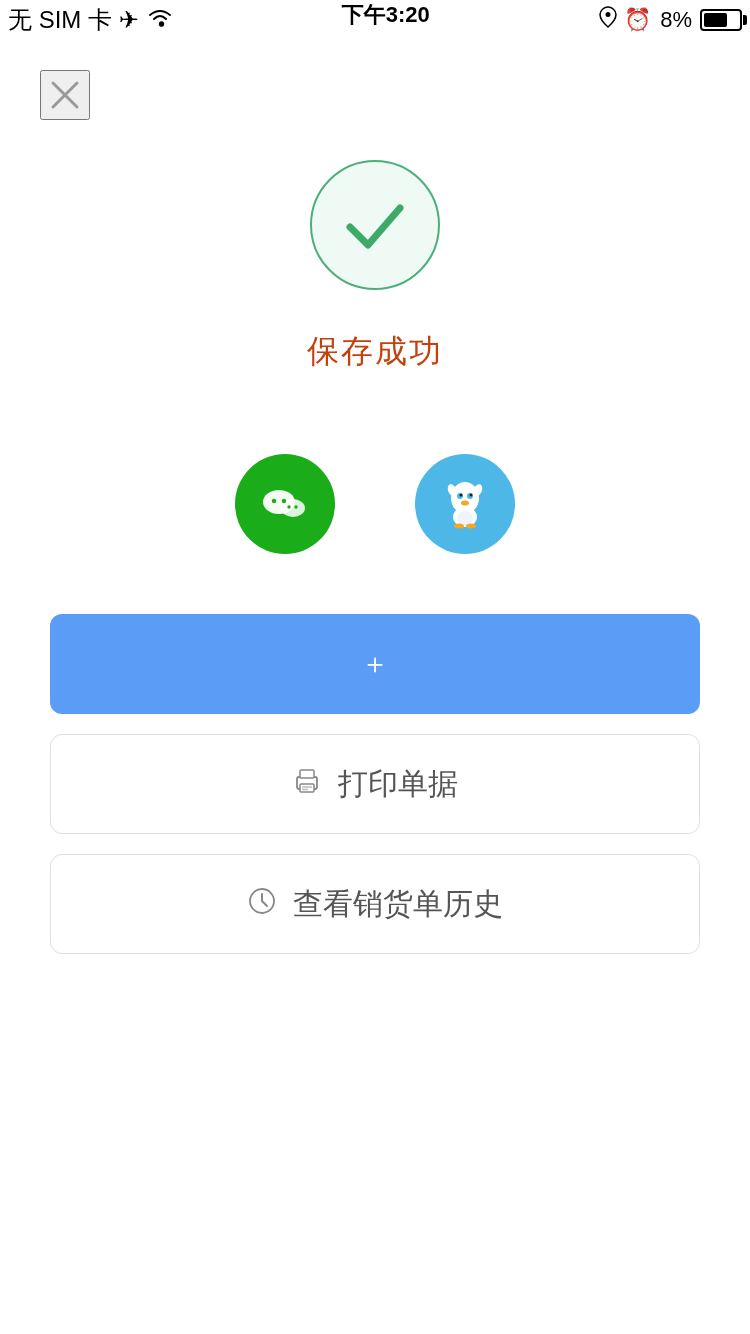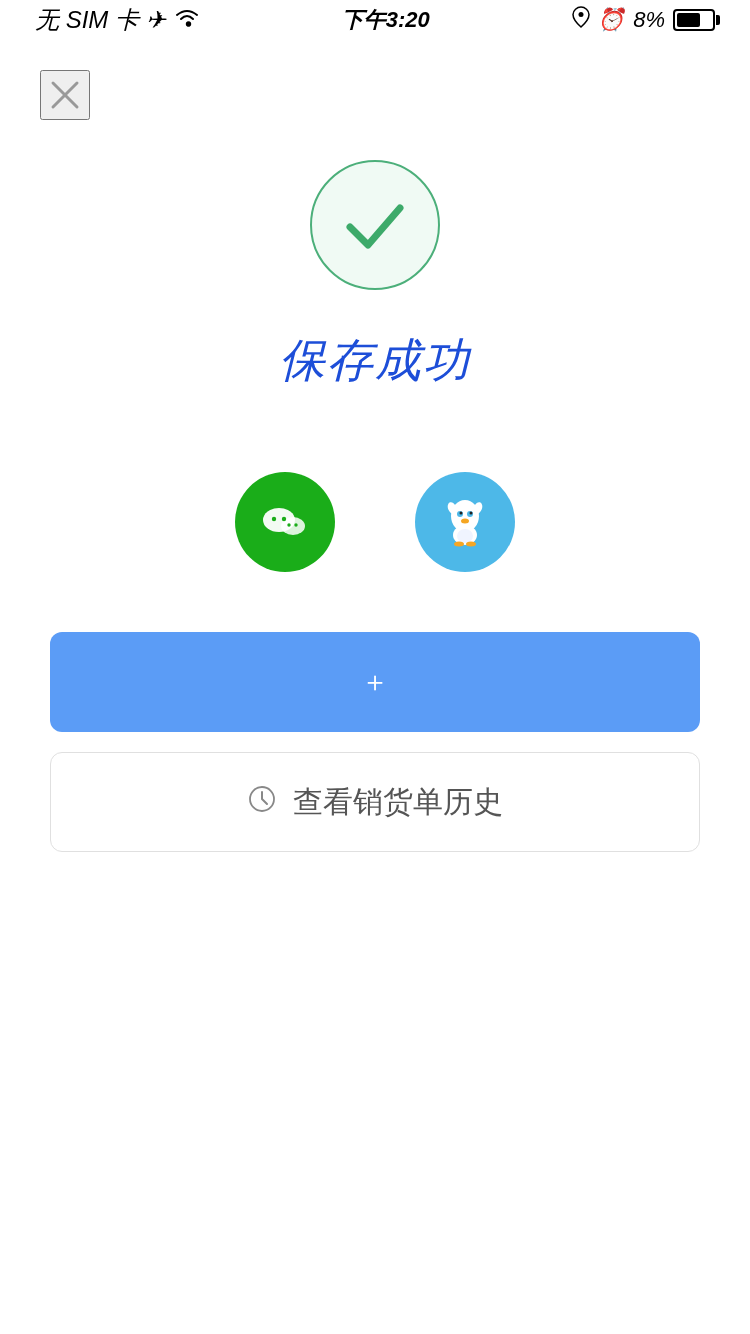--- a/index.html
+++ b/index.html
@@ -10,26 +10,24 @@
       min-height: 1334px;
       background: #ffffff;
       font-family: -apple-system, "PingFang SC", "Helvetica Neue", sans-serif;
       display: flex;
       flex-direction: column;
     }
 
     
     .status-bar {
       height: 40px;
-      padding: 0 35px;
-      display: flex;
-      align-items: center;
+      padding: 0 8px;
+      display: flex;
       justify-content: space-between;
       background: #ffffff;
-      font-style: italic;
     }
     .status-left {
       display: flex;
       align-items: center;
       gap: 8px;
       font-size: 24px;
       font-weight: 500;
       color: #000;
     }
     .status-center {
@@ -105,25 +103,24 @@
       display: flex;
       align-items: center;
       justify-content: center;
       margin-bottom: 40px;
     }
     .check-svg {
       width: 70px;
       height: 70px;
     }
     .success-title {
-      font-size: 46px;
+      font-size: 32px;
       font-weight: 400;
-      color: #1d4ed8;
+      color: #c2410c;
       letter-spacing: 2px;
-      font-style: italic;
     }
 
     
     .share-section {
       width: 100%;
       padding: 40px 60px;
     }
     .share-divider-row {
       display: flex;
       align-items: center;
@@ -285,20 +282,32 @@
     </button>
   </div>
 </div>
 
 <div class="actions-section">
   <button class="action-btn btn-primary">
     <span class="btn-icon">＋</span>
   </button>
   <button class="action-btn btn-secondary">
     <span class="btn-icon">
+      <svg width="30" height="28" viewBox="0 0 30 28" fill="none">
+        <rect x="5" y="10" width="20" height="12" rx="2" stroke="#888" stroke-width="1.8"></rect>
+        <rect x="8" y="3" width="14" height="8" rx="1" fill="white" stroke="#888" stroke-width="1.5"></rect>
+        <rect x="8" y="17" width="14" height="8" rx="1" fill="white" stroke="#888" stroke-width="1.5"></rect>
+        <line x1="10" y1="20" x2="20" y2="20" stroke="#bbb" stroke-width="1.5"></line>
+        <line x1="10" y1="22.5" x2="16" y2="22.5" stroke="#bbb" stroke-width="1.5"></line>
+      </svg>
+    </span>
+    <span>打印单据</span>
+  </button>
+  <button class="action-btn btn-secondary">
+    <span class="btn-icon">
       <svg width="30" height="30" viewBox="0 0 30 30" fill="none">
         <circle cx="15" cy="15" r="12" stroke="#888" stroke-width="1.8"></circle>
         <polyline points="15,8 15,15 20,20" stroke="#888" stroke-width="2" stroke-linecap="round" stroke-linejoin="round"></polyline>
       </svg>
     </span>
     <span>查看销货单历史</span>
   </button>
 </div>
 
 </body></html>

